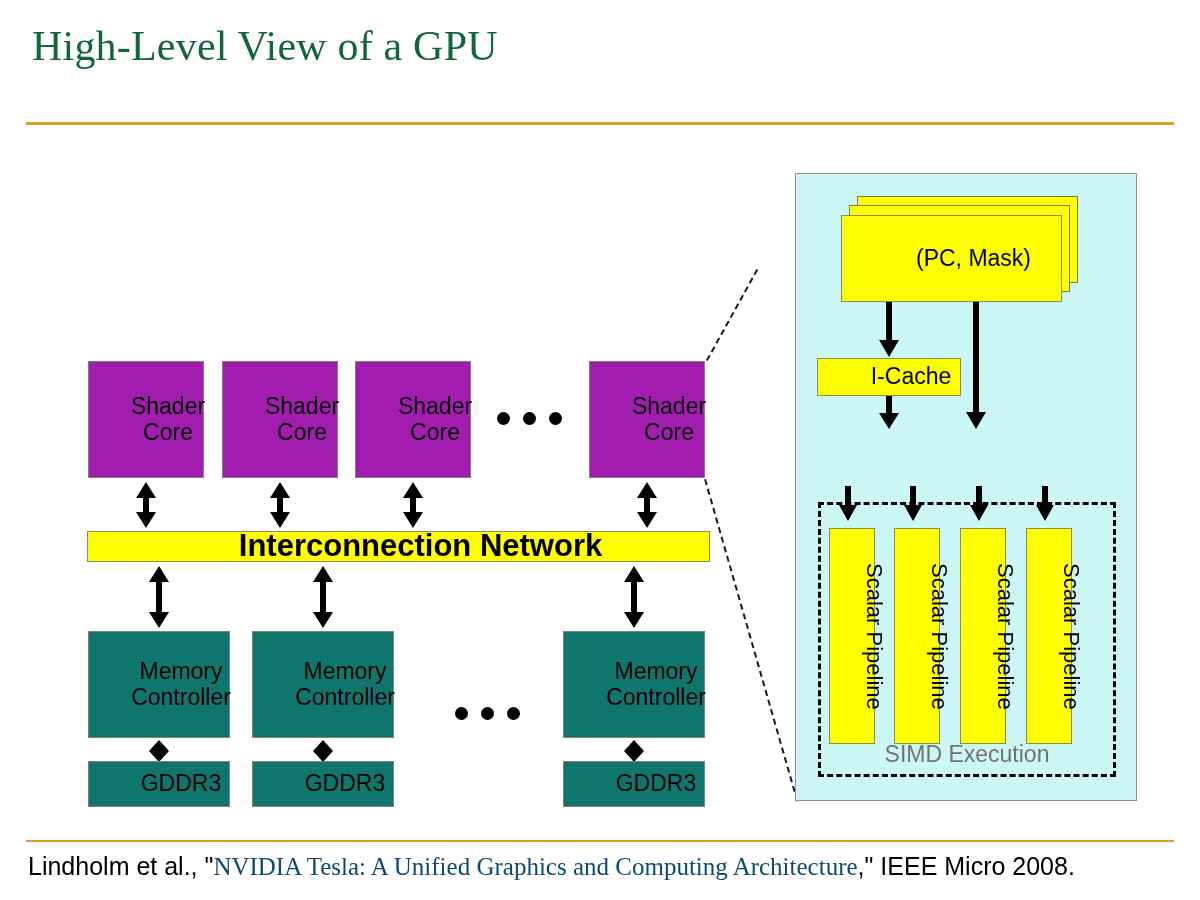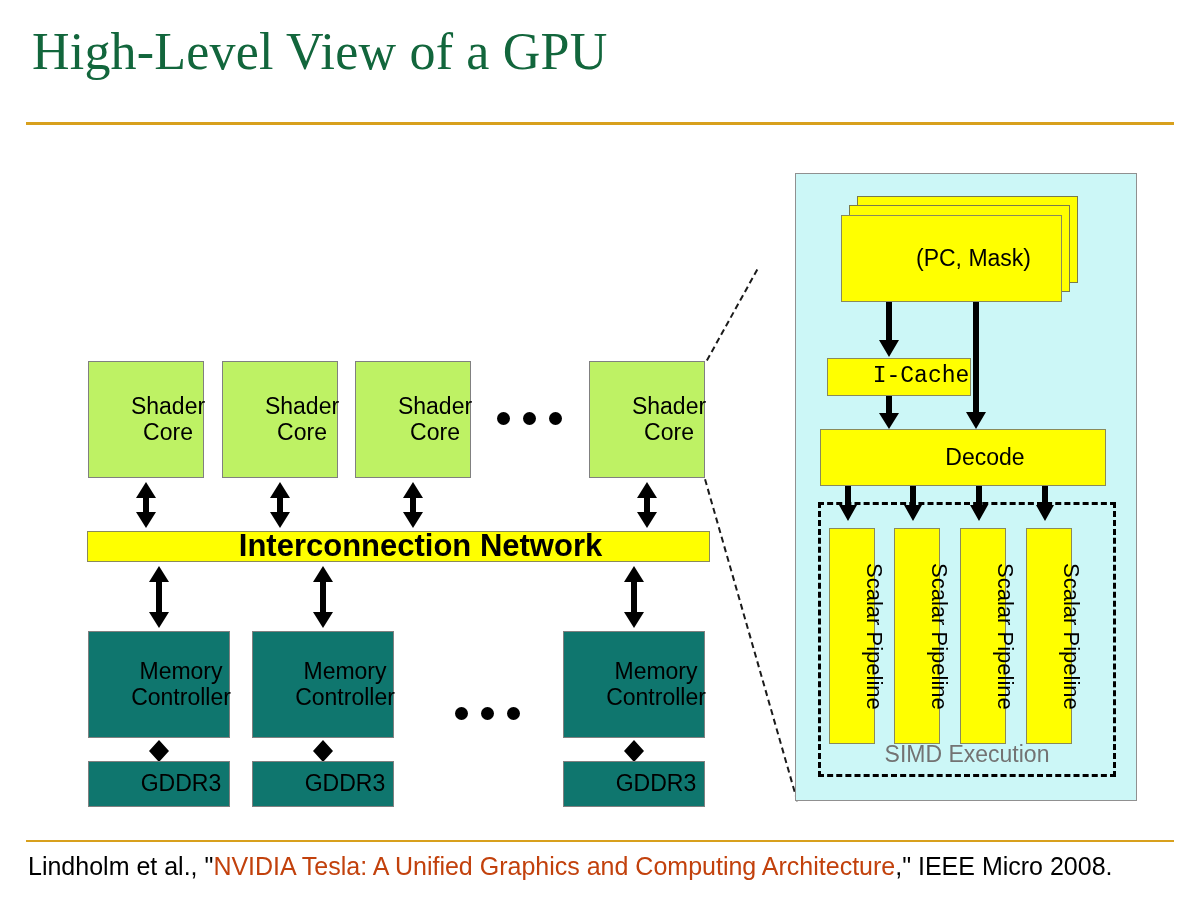--- a/index.html
+++ b/index.html
@@ -16,21 +16,21 @@
     font-family: "Liberation Sans", sans-serif;
     color: #000000;
   }
 
   
   .slide-title {
     position: absolute;
     left: 32px;
     top: 22px;
     font-family: "Liberation Serif", serif;
-    font-size: 52px;
+    font-size: 42px;
     font-weight: normal;
     color: #12663c;
     letter-spacing: 0.2px;
     white-space: nowrap;
   }
   .title-rule {
     position: absolute;
     left: 26px;
     top: 122px;
     width: 1148px;
@@ -46,21 +46,21 @@
     display: flex;
     align-items: center;
     justify-content: center;
     text-align: center;
     line-height: 1.12;
     font-size: 23px;
     color: #000;
     white-space: pre-line;
     padding-left: 44px;
   }
-  .box.cyan   { background: #bef264; text-align: center; }
+  .box.cyan   { background: #a21caf; text-align: center; }
   .box.violet { background: #0f766e; }
   .box.yellow { background: #ffff00; border: 1.5px solid #8a8a5a; }
 
   
   .arrow {
     position: absolute;
     width: 26px;
   }
   .arrow svg { display: block; }
 
@@ -137,21 +137,21 @@
     background: #d8a01d;
   }
   #footer-text {
     position: absolute;
     left: 28px;
     top: 852px;
     font-size: 25px;
     color: #000;
     white-space: nowrap;
   }
-  #footer-text .link { color: #c2410c; }
+  #footer-text .link { color: #0c4a6e; font-family: Liberation Serif, serif; }
 </style>
 </head>
 <body>
 
 <div class="slide-title">High-Level View of a GPU</div>
 <div class="title-rule"></div>
 
 <div>
 
   <div class="box cyan" style="left:88px; top:361px; width:116px; height:117px;">Shader
@@ -256,29 +256,28 @@
         <path d="M10 0 L16 0 L16 38 L23 38 L13 55 L3 38 L10 38 Z" fill="#000"></path>
       </svg>
   </div>
 
   <div class="arrow" style="left:167px; top:128px;">
     <svg width="26" height="128" viewBox="0 0 26 128">
         <path d="M10 0 L16 0 L16 110 L23 110 L13 127 L3 110 L10 110 Z" fill="#000"></path>
       </svg>
   </div>
 
-  <div class="box yellow" style="left:31px; top:184px; width:144px; height:38px;font-family:Liberation Mono, monospace;">I-Cache</div>
+  <div class="box yellow" style="left:21px; top:184px; width:144px; height:38px;">I-Cache</div>
 
   <div class="arrow" style="left:80px; top:222px;">
     <svg width="26" height="34" viewBox="0 0 26 34">
         <path d="M10 0 L16 0 L16 17 L23 17 L13 33 L3 17 L10 17 Z" fill="#000"></path>
       </svg>
   </div>
 
-  <div class="box yellow" style="left:24px; top:255px; width:286px; height:57px;">Decode</div>
 
   <div class="arrow" style="left:41px; top:312px;">
     <svg width="22" height="36" viewBox="0 0 22 36">
         <path d="M8 0 L14 0 L14 19 L20 19 L11 35 L2 19 L8 19 Z" fill="#000"></path>
       </svg>
   </div>
   <div class="arrow" style="left:106px; top:312px;">
     <svg width="22" height="36" viewBox="0 0 22 36">
         <path d="M8 0 L14 0 L14 19 L20 19 L11 35 L2 19 L8 19 Z" fill="#000"></path>
       </svg>

